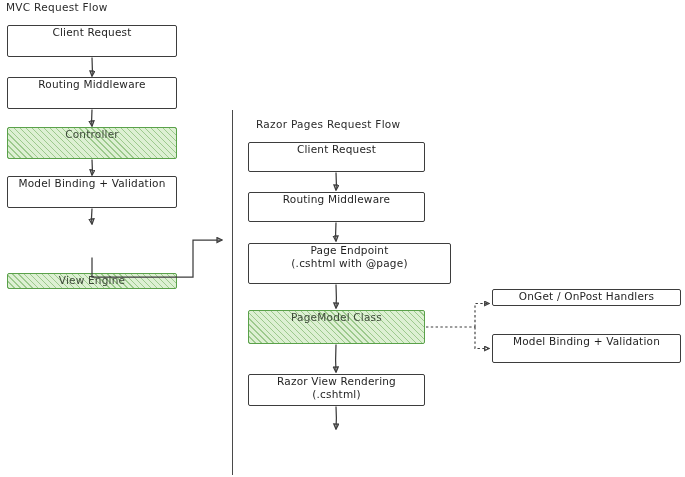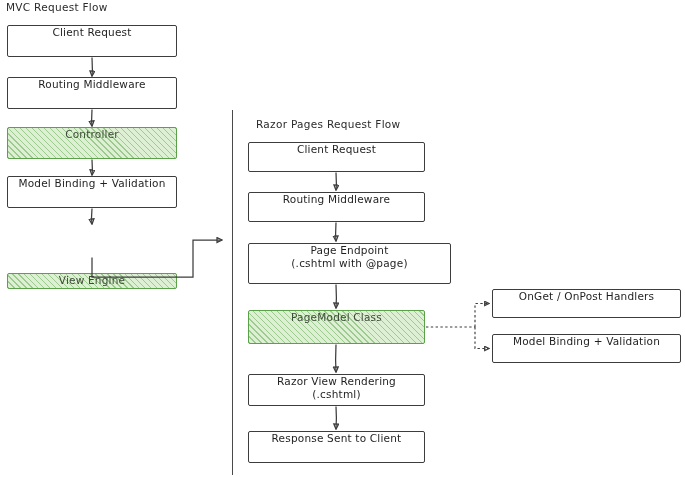--- a/index.html
+++ b/index.html
@@ -118,25 +118,22 @@
   </div>
 
   <div class="node" style="left:248px; top:374px; width:177px; height:32px;">
     <span class="nlabel">Razor View Rendering (.cshtml)</span>
   </div>
 
   <div class="node green" style="left:248px; top:310px; width:177px; height:34px;">
     <span class="nlabel">PageModel Class</span>
   </div>
 
-  <div class="node" style="left:248px; top:431px; width:177px; height:32px;">
-    <span class="nlabel">Response Sent to Client</span>
-  </div>
 
-  <div class="node" style="left:492px; top:289px; width:189px; height:29px;">
+  <div class="node" style="left:492px; top:289px; width:189px; height:17px;">
     <span class="nlabel">OnGet / OnPost Handlers</span>
   </div>
 
   <div class="node" style="left:492px; top:334px; width:189px; height:29px;">
     <span class="nlabel">Model Binding + Validation</span>
   </div>
 
   <svg id="wires" viewBox="0 0 685 477">
     <defs>
       <marker id="arrow" markerWidth="7" markerHeight="7" refX="5.6" refY="3" orient="auto" markerUnits="userSpaceOnUse">

